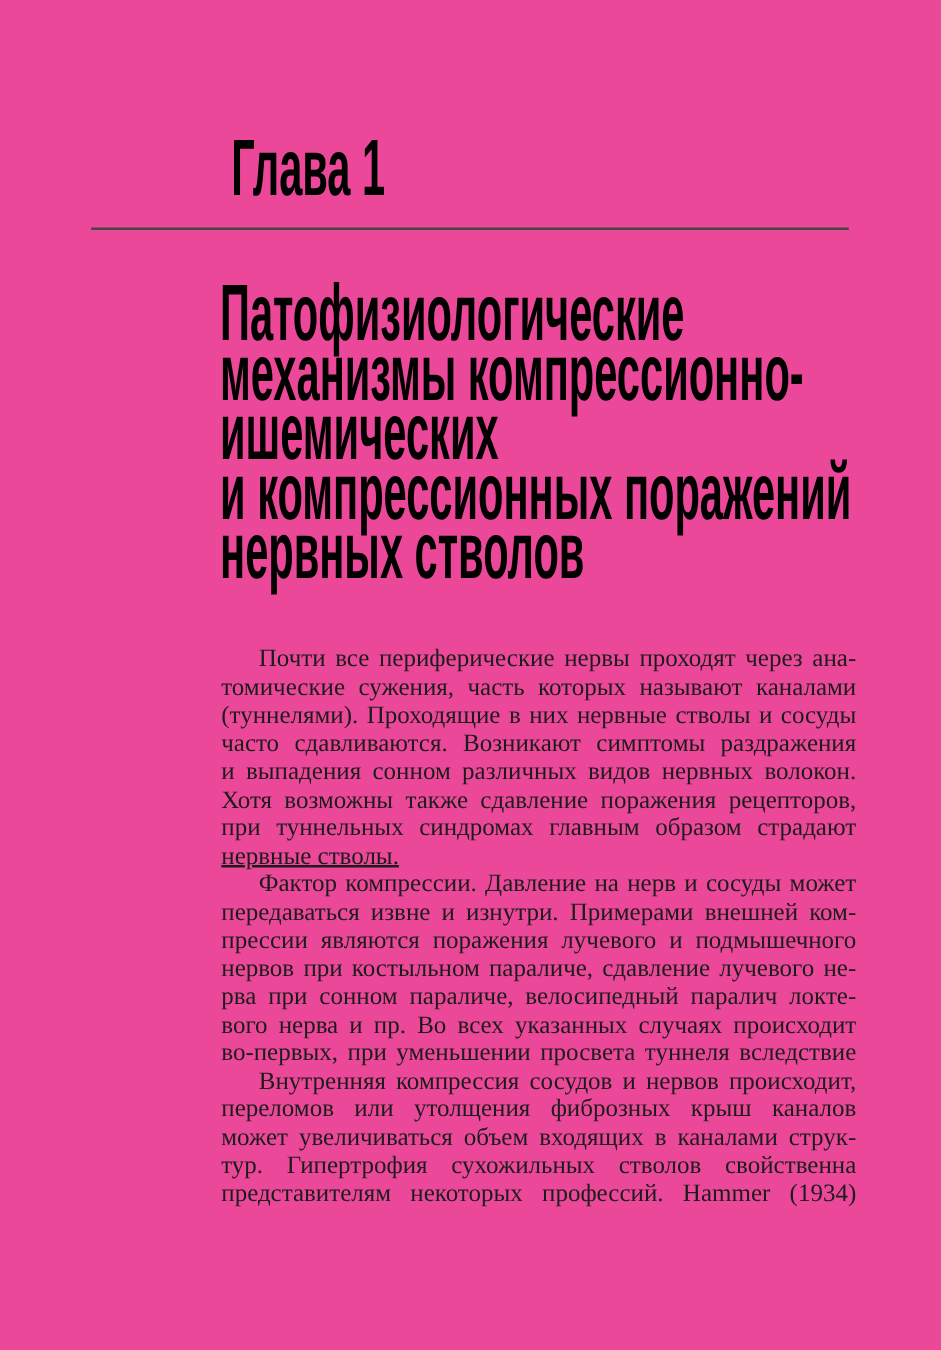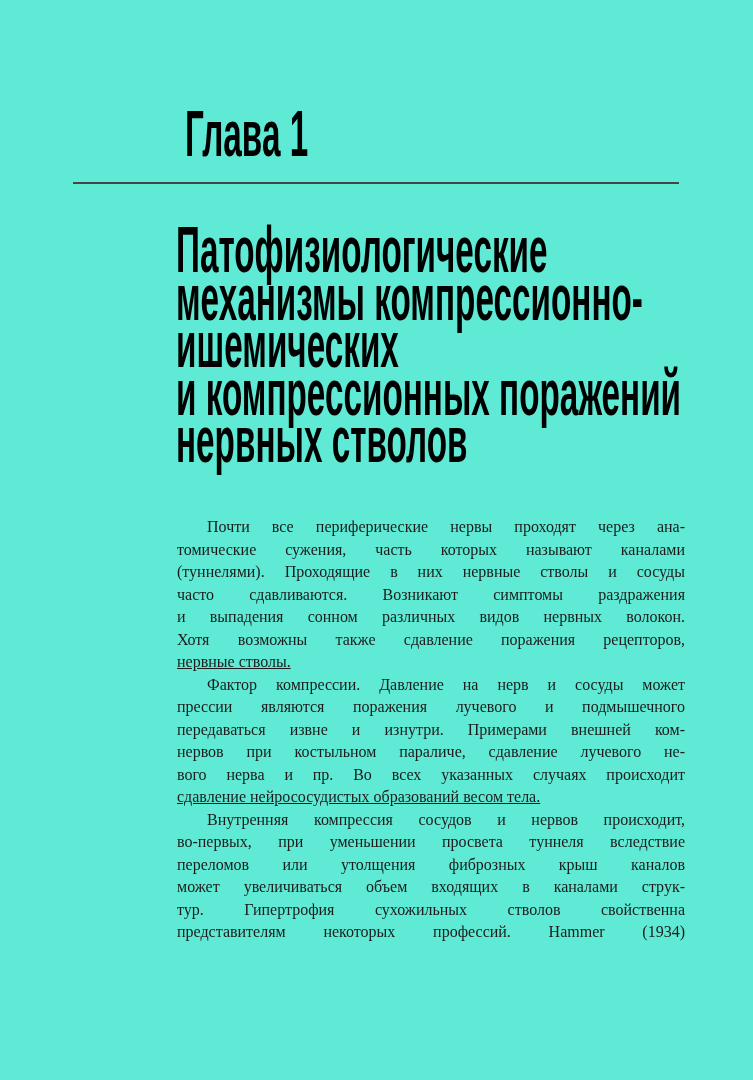--- a/index.html
+++ b/index.html
@@ -1,19 +1,19 @@
 <!DOCTYPE html>
 <html><head>
 <meta charset="utf-8">
 <style>
   html,body{margin:0;padding:0;background:#ffffff;}
   .page{
     position:relative;
     width:753px;height:1080px;
-    background:#5eead4;
+    background:#ec4899;
     overflow:hidden;
     font-family:"Liberation Serif", serif;
     color:#1e1e1e;
   }
   
   .chapter{
     position:absolute;top:102px;left:185px;
     font-family:"Liberation Sans", sans-serif;
     font-weight:700;color:#000;
     font-size:64px;line-height:64px;
@@ -29,21 +29,21 @@
     font-family:"Liberation Sans", sans-serif;
     font-weight:700;color:#000;
     font-size:64px;line-height:47.5px;
     white-space:nowrap;
     transform:scaleX(0.52);transform-origin:0 0;
   }
   .title .tline{display:block;}
   .body{
     position:absolute;top:516px;left:177px;
     width:508px;
-    font-size:16px;line-height:22.5px;
+    font-size:20px;line-height:22.5px;
     color:#1c1c1c;
   }
   .bline{
     text-align:justify;
     text-align-last:justify;
     height:22.5px;
     white-space:normal;
   }
   .bline.first{padding-left:30px;}
   .bline.pend{text-align-last:left;text-decoration:underline;}
@@ -68,35 +68,36 @@
 
   <div class="body">
 
     <div>
       <div class="bline first">Почти все периферические нервы проходят через ана-</div>
       <div class="bline">томические сужения, часть которых называют каналами</div>
       <div class="bline">(туннелями). Проходящие в них нервные стволы и сосуды</div>
       <div class="bline">часто сдавливаются. Возникают симптомы раздражения</div>
       <div class="bline">и выпадения сонном различных видов нервных волокон.</div>
       <div class="bline">Хотя возможны также сдавление поражения рецепторов,</div>
+      <div class="bline">при туннельных синдромах главным образом страдают</div>
       <div class="bline pend">нервные стволы.</div>
     </div>
 
     <div>
       <div class="bline first"><span class="blead">Фактор компрессии.</span><span> Давление на нерв и сосуды может</span></div>
+      <div class="bline">передаваться извне и изнутри. Примерами внешней ком-</div>
       <div class="bline">прессии являются поражения лучевого и подмышечного</div>
-      <div class="bline">передаваться извне и изнутри. Примерами внешней ком-</div>
       <div class="bline">нервов при костыльном параличе, сдавление лучевого не-</div>
+      <div class="bline">рва при сонном параличе, велосипедный паралич локте-</div>
       <div class="bline">вого нерва и пр. Во всех указанных случаях происходит</div>
-      <div class="bline pend">сдавление нейрососудистых образований весом тела.</div>
     </div>
 
     <div>
+      <div class="bline">во-первых, при уменьшении просвета туннеля вследствие</div>
       <div class="bline first">Внутренняя компрессия сосудов и нервов происходит,</div>
-      <div class="bline">во-первых, при уменьшении просвета туннеля вследствие</div>
       <div class="bline">переломов или утолщения фиброзных крыш каналов</div>
       <div class="bline">может увеличиваться объем входящих в каналами струк-</div>
       <div class="bline">тур. Гипертрофия сухожильных стволов свойственна</div>
       <div class="bline">представителям некоторых профессий. Hammer (1934)</div>
     </div>
 
   </div>
 </div>
 
 </body></html>

